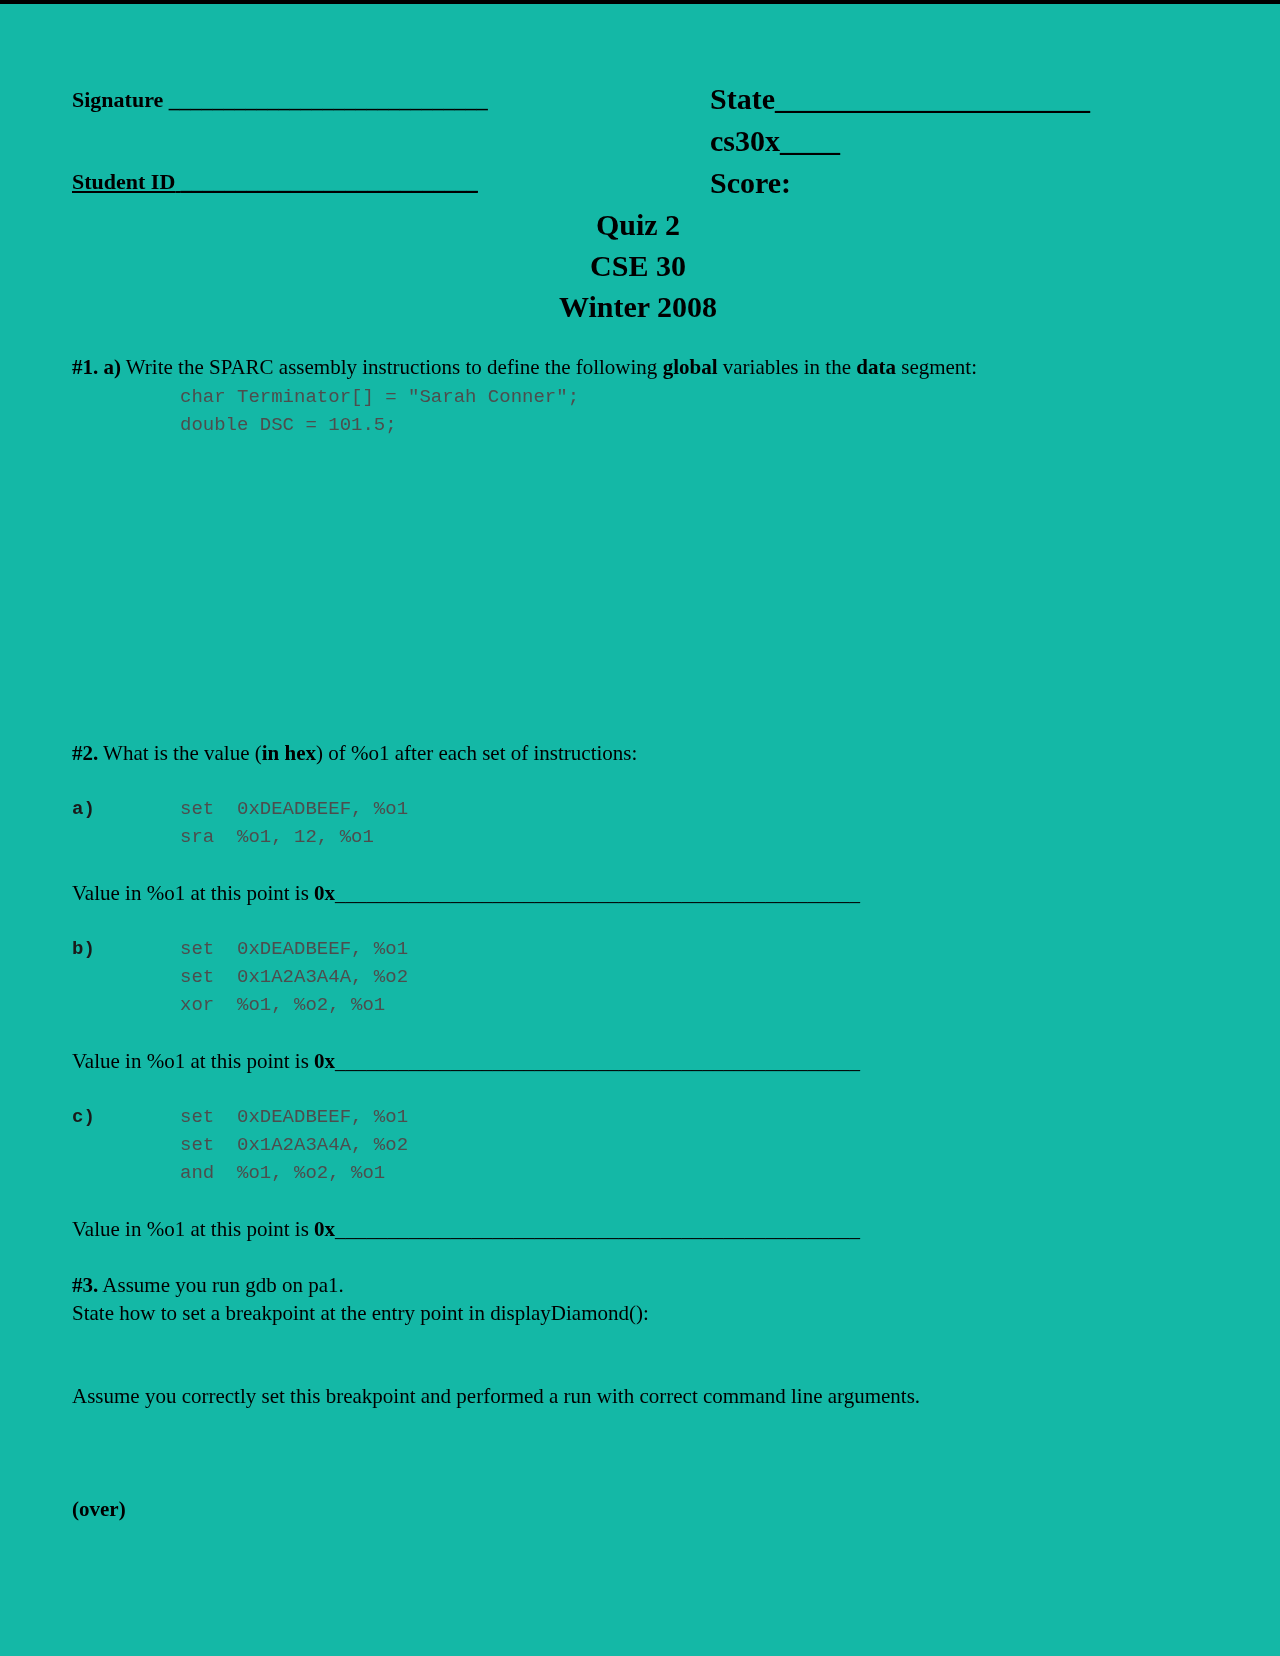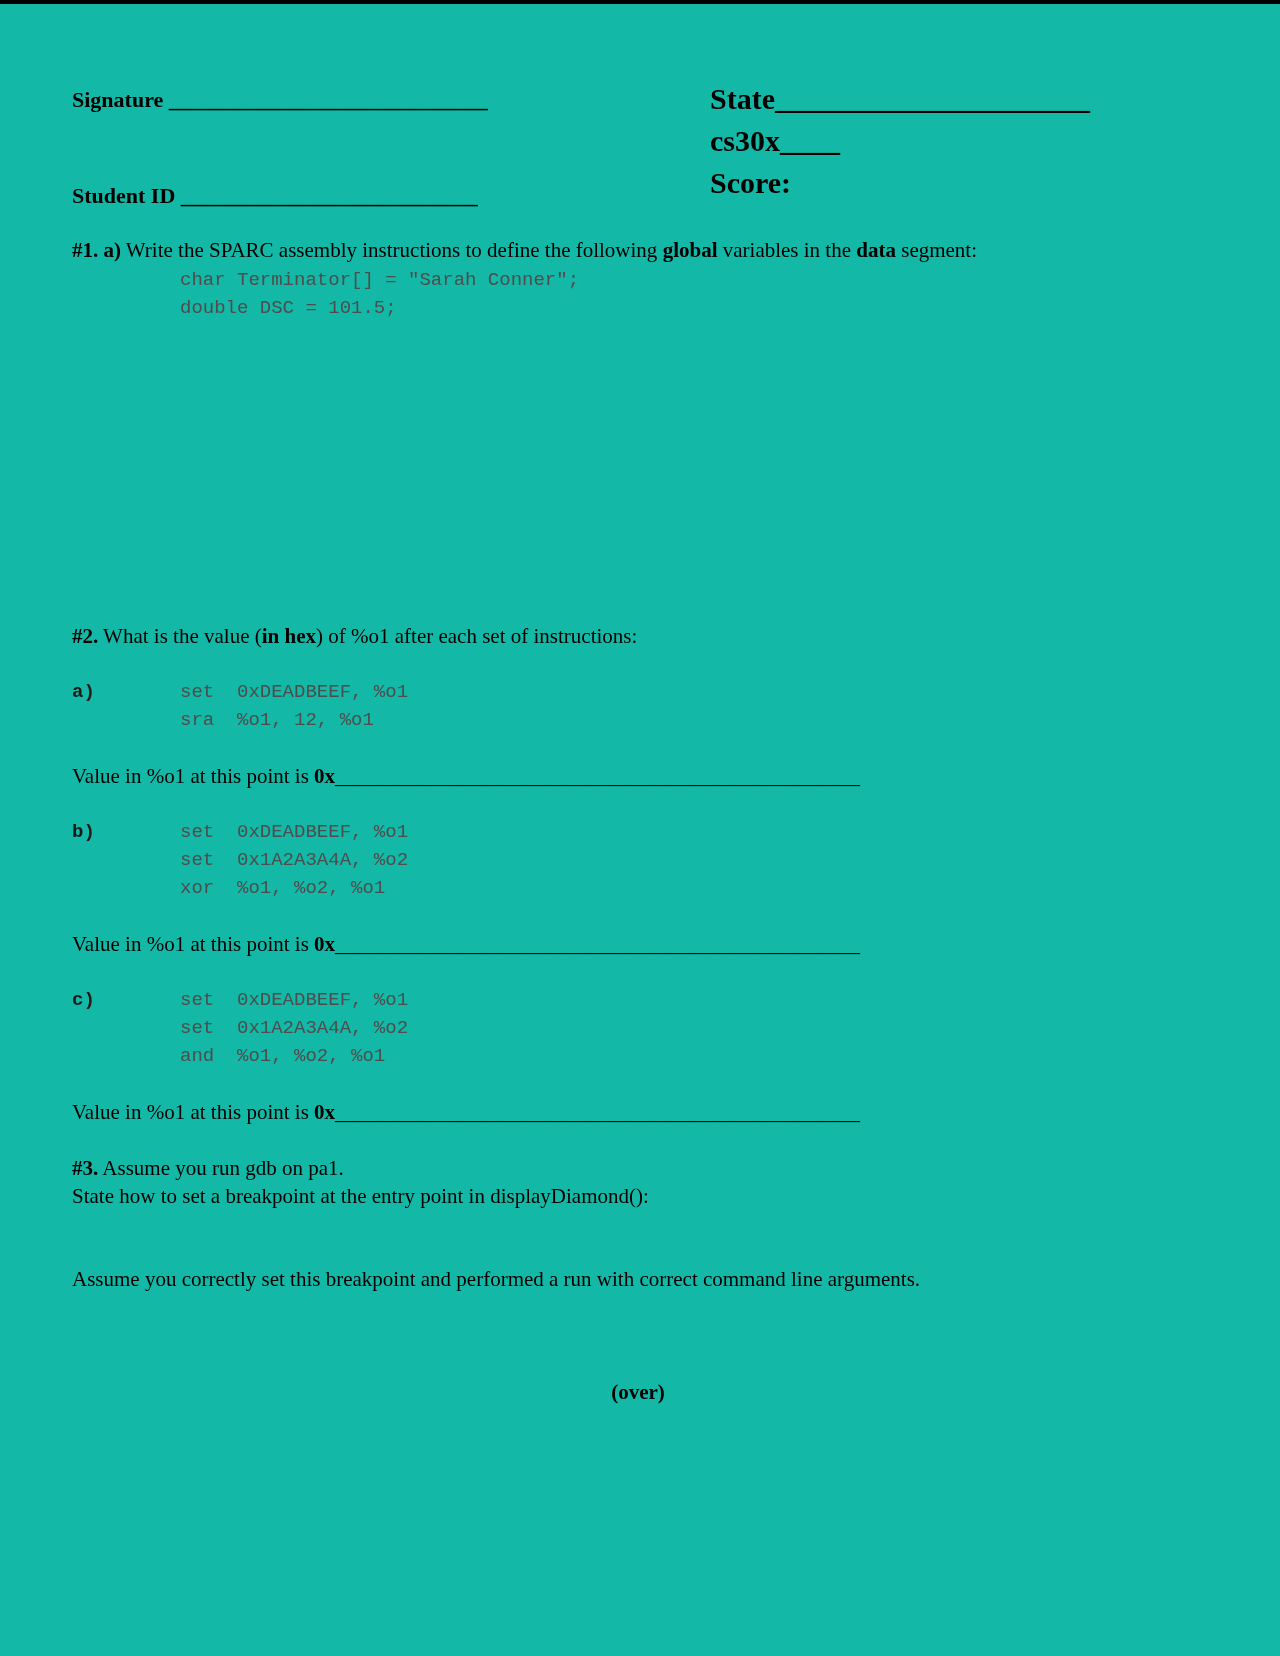--- a/index.html
+++ b/index.html
@@ -13,21 +13,21 @@
     font-family: "Liberation Serif", serif;
     color: #000000;
     font-size: 21px;
     line-height: 28px;
   }
   .bold { font-weight: bold; }
   
   .header { display: flex; }
   .header-left { flex: 1 1 auto; padding-top: 8px; }
   .header-left .line { font-size: 22px; font-weight: bold; line-height: 28px; }
-  .header-left .line2 { margin-top: 68px; }
+  .header-left .line2 { margin-top: 54px; text-decoration: underline; }
   .header-right { width: 494px; flex: 0 0 auto; }
   .header-right .line { font-size: 30px; font-weight: bold; line-height: 42px; }
   
   .title-block { text-align: center; margin-top: 0px; }
   .title-block .t { font-size: 30px; font-weight: bold; line-height: 41px; }
   
   .para { margin-top: 26px; }
   .codeblock {
     margin: 2px 0 0 108px;
     font-family: "Liberation Mono", monospace;
@@ -47,21 +47,21 @@
     font-weight: bold;
     font-size: 19px;
     line-height: 28px;
     color: #1a1a1a;
   }
   .code-row .codeblock { margin: 0; }
   .value-line { margin-top: 28px; }
   .q3 { margin-top: 28px; }
   .q3-para2 { margin-top: 55px; }
   sup { font-size: 0.62em; line-height: 0; }
-  .footer { text-align: center; margin-top: 85px; font-weight: bold; }
+  .footer { text-align: left; margin-top: 85px; font-weight: bold; }
 </style>
 </head>
 <body>
 
 <div class="page">
 
   <div class="header">
     <div class="header-left">
       <div class="line">
         <span>Signature</span>
@@ -78,20 +78,25 @@
       </div>
       <div class="line">
         <span>cs30x____</span>
       </div>
       <div class="line">
         <span>Score:</span>
       </div>
     </div>
   </div>
 
+  <div class="title-block">
+    <div class="t">Quiz 2</div>
+    <div class="t">CSE 30</div>
+    <div class="t">Winter 2008</div>
+  </div>
 
   <div class="q1">
     <div class="para">
       <span class="bold">#1. a)</span><span> Write the SPARC assembly instructions to define the following </span><span class="bold">global</span><span> variables in the </span><span class="bold">data</span><span> segment:</span>
     </div>
     <pre class="codeblock">char Terminator[] = "Sarah Conner";
 double DSC = 101.5;</pre>
   </div>
 
   <div class="q2">

